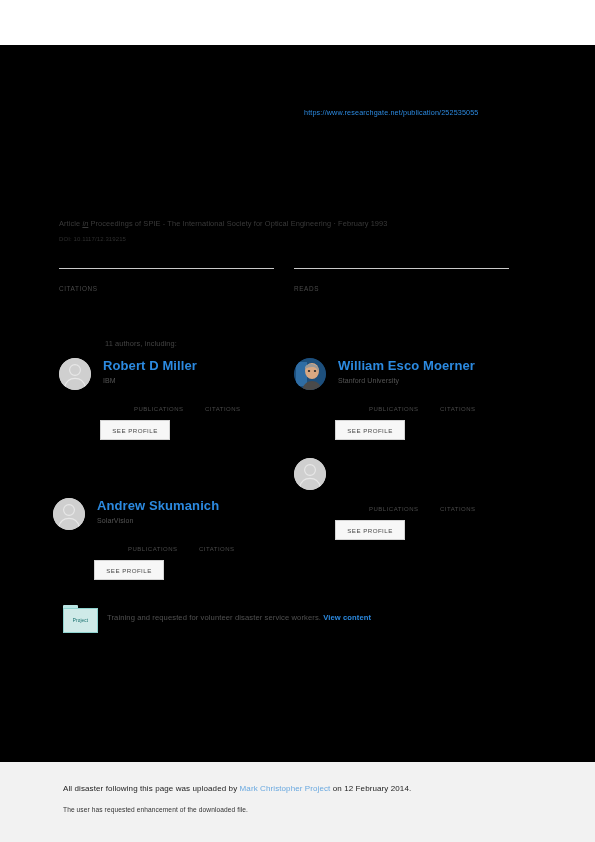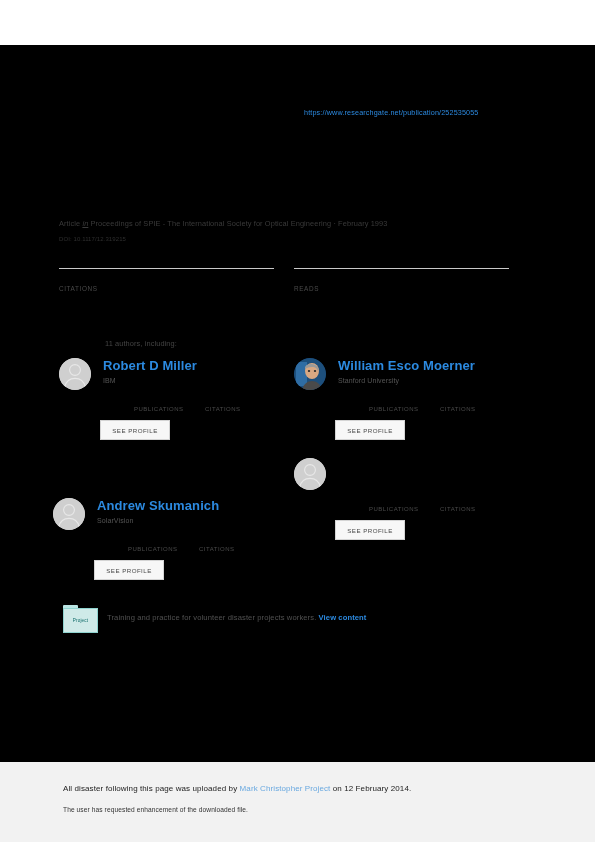--- a/index.html
+++ b/index.html
@@ -280,21 +280,21 @@
   </div>
 
   <div class="proj-row">
     <div class="proj-icon">
       <div class="tab"></div>
       <div class="body">
         <span>Project</span>
       </div>
     </div>
     <div class="proj-text">
-      <span>Training and practice for volunteer disaster projects workers.</span>
+      <span>Training and requested for volunteer disaster service workers.</span>
       <span class="vp">View content</span>
     </div>
   </div>
 
   <div class="f1">
     <span>All disaster following this page was uploaded by </span><span class="who">Mark Christopher Project</span><span> on 12 February 2014.</span>
   </div>
   <div class="f2">The user has requested enhancement of the downloaded file.</div>
 
 </div>

